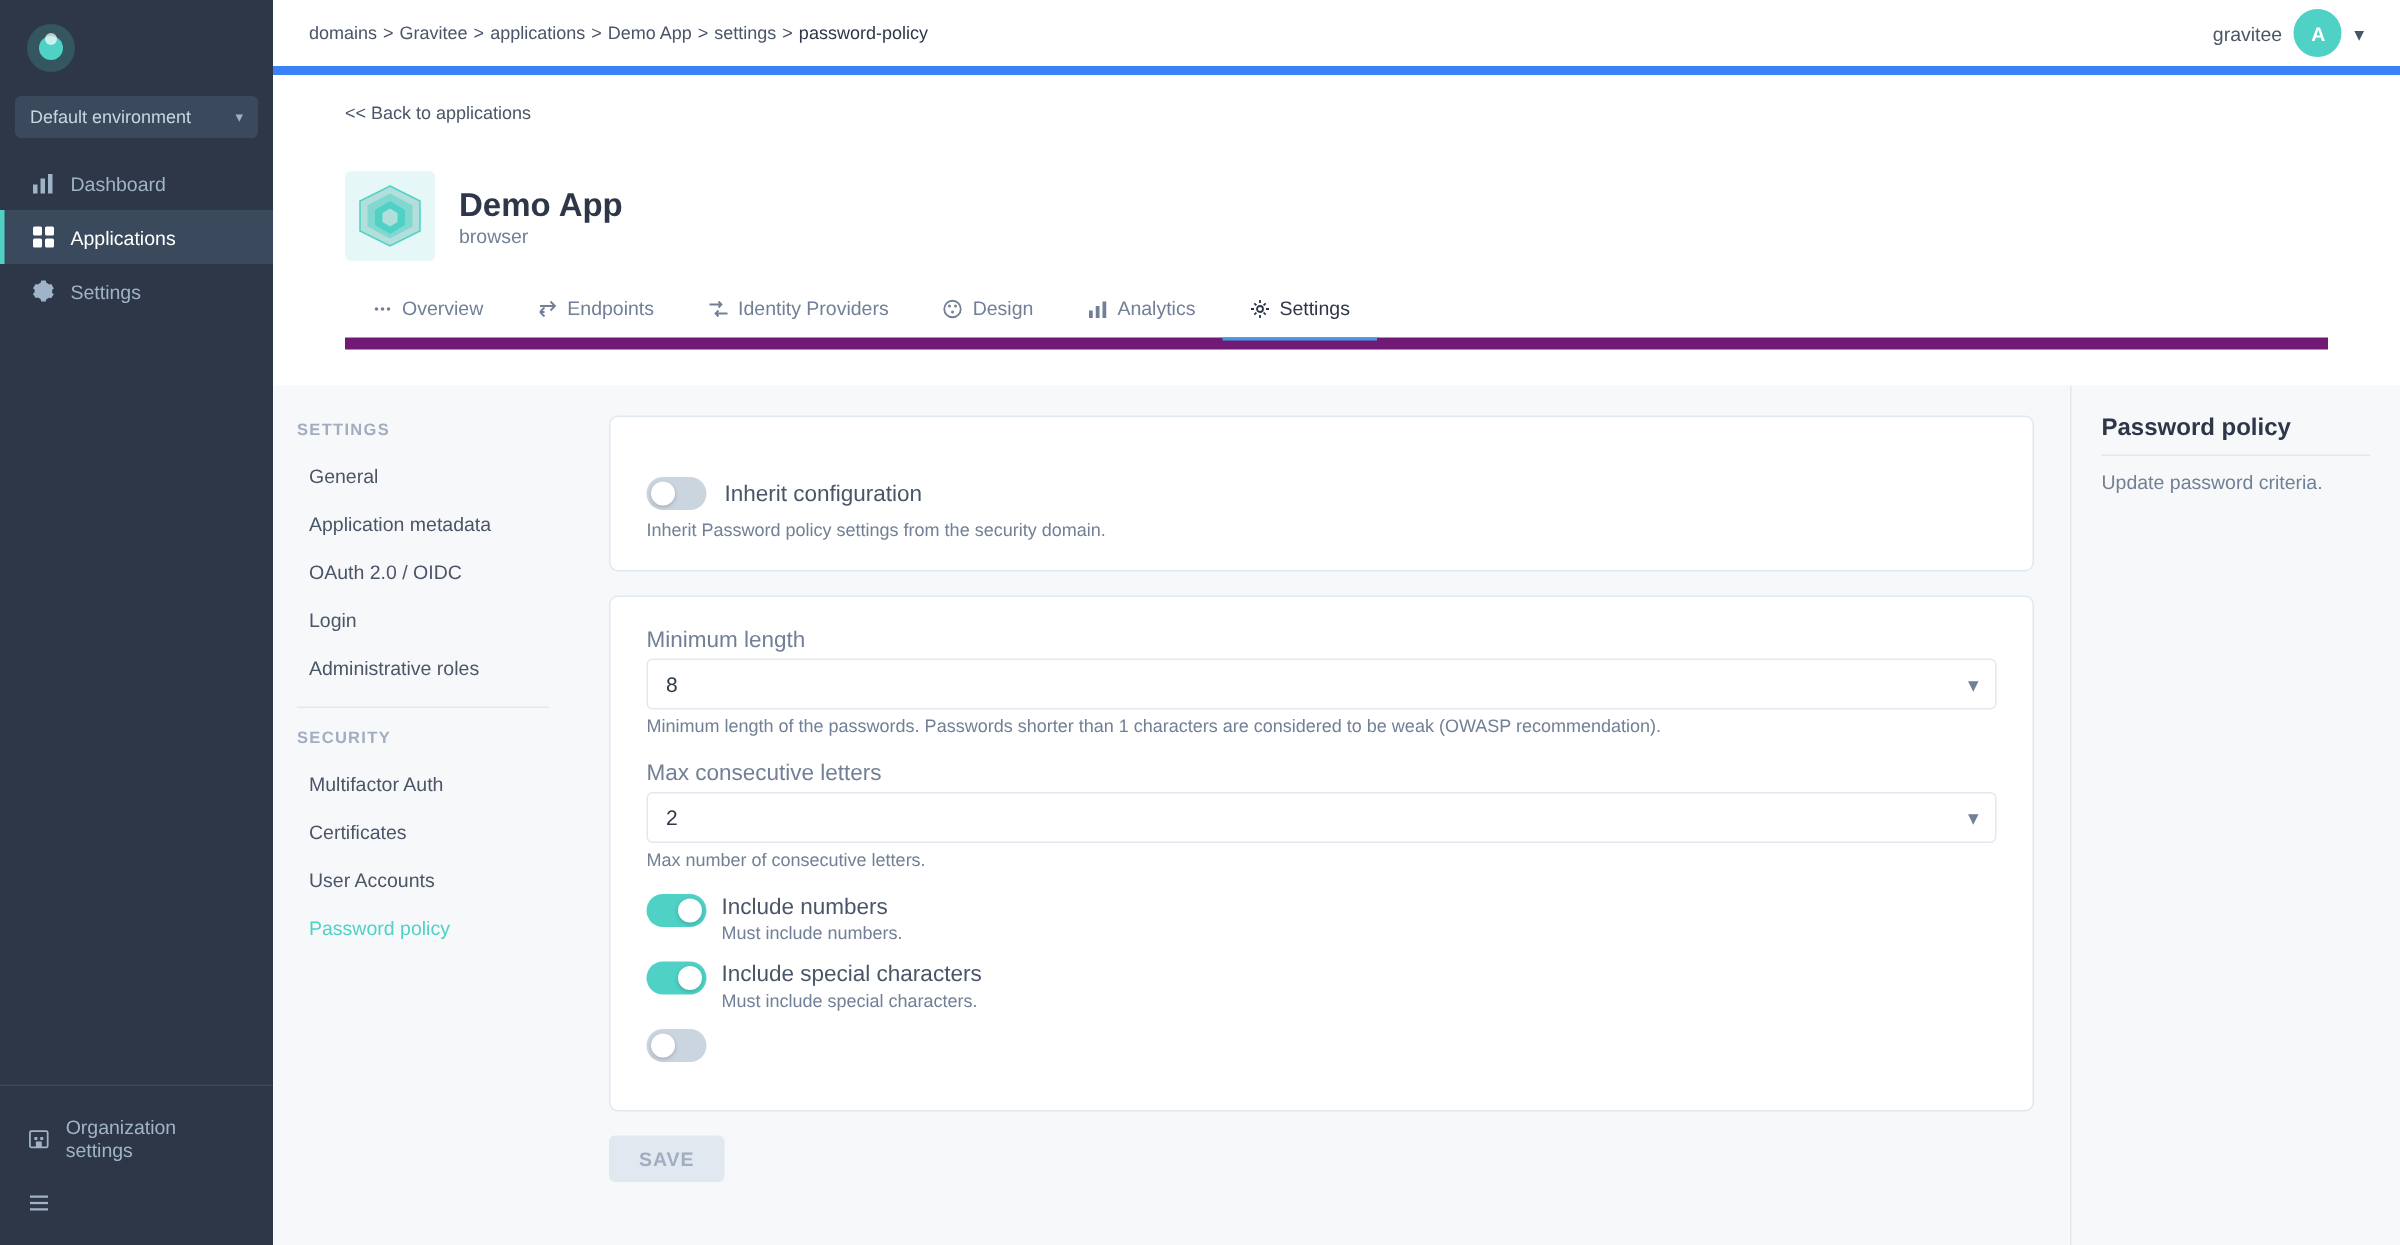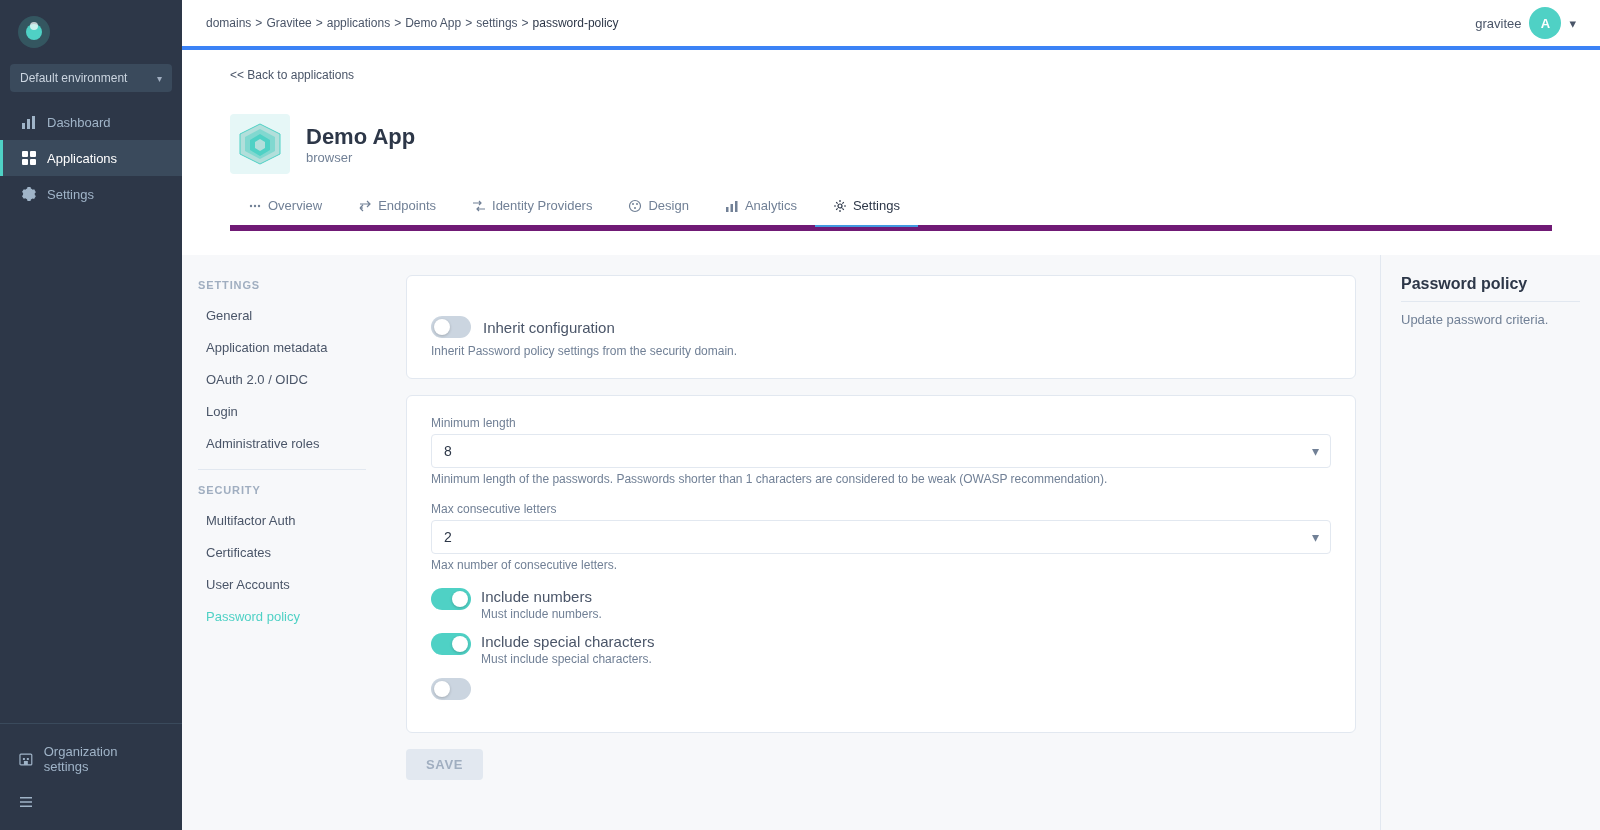--- a/index.html
+++ b/index.html
@@ -65,21 +65,21 @@
     .main {
       flex: 1;
       display: flex;
       flex-direction: column;
       overflow: hidden;
     }
 
     
     .topbar {
       background: #fff;
-      border-bottom: 4px solid #3b82f6;
+      border-bottom: 6px solid #3b82f6;
       padding: 0 24px;
       height: 50px;
       display: flex;
       align-items: center;
       justify-content: space-between;
     }
     .breadcrumb {
       font-size: 12px;
       color: #718096;
       display: flex;
@@ -140,21 +140,21 @@
       display: flex; align-items: center; justify-content: center;
       overflow: hidden;
     }
     .app-icon svg { width: 50px; height: 50px; }
     .app-name { font-size: 22px; font-weight: 600; color: #2d3748; }
     .app-type { font-size: 13px; color: #718096; }
 
     
     .tabs {
       display: flex;
-      border-bottom: 6px solid #701a75;
+      border-bottom: 8px solid #701a75;
       background: #fff;
       margin-top: 12px;
     }
     .tab {
       display: flex;
       align-items: center;
       gap: 6px;
       padding: 12px 18px;
       cursor: pointer;
       font-size: 13px;
@@ -264,21 +264,21 @@
       width: 16px; height: 16px;
       border-radius: 50%;
       background: #fff;
       transition: left 0.2s;
       box-shadow: 0 1px 3px rgba(0,0,0,0.2);
     }
     .toggle-track.on .toggle-knob { left: 21px; }
 
     
     .form-group { margin-bottom: 16px; }
-    .form-label { font-size: 12px; color: #718096; margin-bottom: 4px; }
+    .form-label { font-size: 15px; color: #718096; margin-bottom: 4px; }
     .form-select {
       width: 100%;
       padding: 8px 32px 8px 12px;
       border: 1px solid #e2e8f0;
       border-radius: 4px;
       font-size: 14px;
       color: #2d3748;
       background: #fff;
       appearance: none;
       cursor: pointer;

